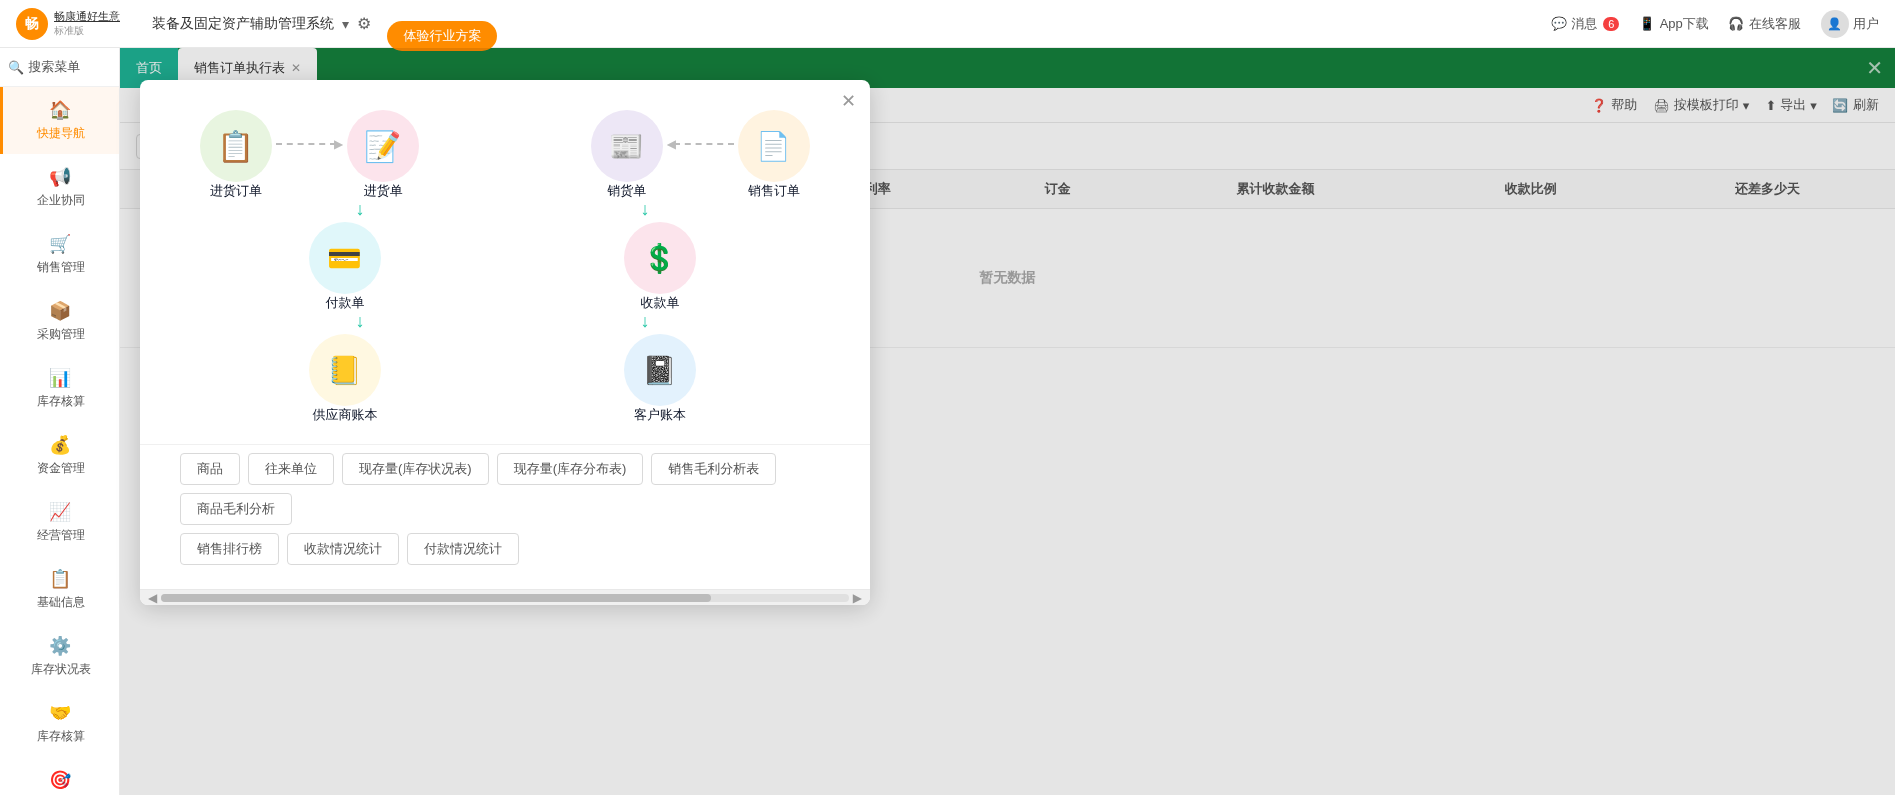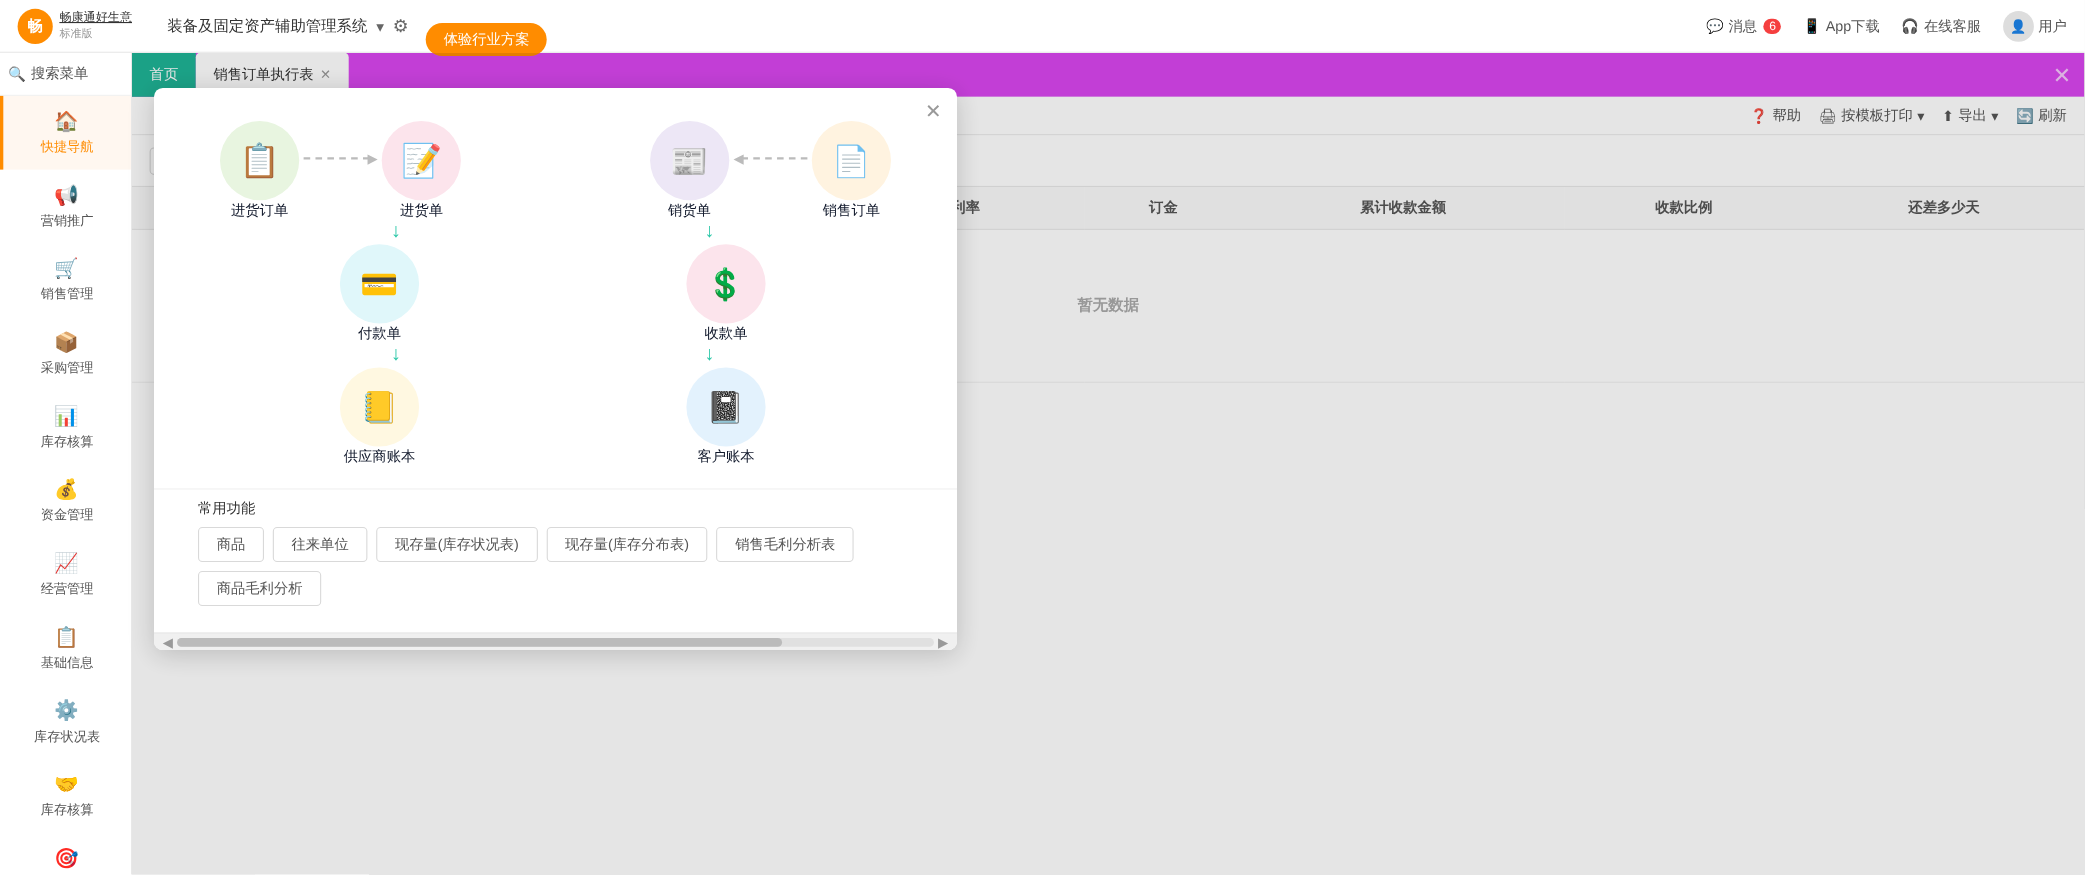--- a/index.html
+++ b/index.html
@@ -131,21 +131,21 @@
     
     .content-area {
       flex: 1;
       display: flex;
       flex-direction: column;
       overflow: hidden;
     }
 
     
     .tab-bar {
-      background: #d946ef;
+      background: #15803d;
       display: flex;
       align-items: center;
       height: 40px;
       padding: 0 0 0 0;
     }
     .tab-item {
       padding: 0 16px;
       height: 40px;
       display: flex; align-items: center;
       cursor: pointer;
@@ -424,21 +424,21 @@
       <span>🔍</span>
       <span>搜索菜单</span>
     </div>
 
     <div class="sidebar-item active">
       <span class="icon">🏠</span>
       <span>快捷导航</span>
     </div>
     <div class="sidebar-item">
       <span class="icon">📢</span>
-      <span>营销推广</span>
+      <span>企业协同</span>
     </div>
     <div class="sidebar-item">
       <span class="icon">🛒</span>
       <span>销售管理</span>
     </div>
     <div class="sidebar-item">
       <span class="icon">📦</span>
       <span>采购管理</span>
     </div>
     <div class="sidebar-item">
@@ -647,29 +647,33 @@
           <div class="flow-circle" style="background:#e3f2fd;">
             <span style="font-size:28px; color:#1565c0;">📓</span>
           </div>
           <span class="flow-label">客户账本</span>
         </div>
       </div>
     </div>
   </div>
 
   <div class="common-func">
-    <div class="common-func-title">常用功能</div>
     <div class="func-buttons">
       <button class="func-btn">商品</button>
       <button class="func-btn">往来单位</button>
       <button class="func-btn">现存量(库存状况表)</button>
       <button class="func-btn">现存量(库存分布表)</button>
       <button class="func-btn">销售毛利分析表</button>
       <button class="func-btn">商品毛利分析</button>
     </div>
+    <div class="func-buttons">
+      <button class="func-btn">销售排行榜</button>
+      <button class="func-btn">收款情况统计</button>
+      <button class="func-btn">付款情况统计</button>
+    </div>
   </div>
 
   <div class="scroll-bar-area">
     <span class="scroll-arrow">◀</span>
     <div class="scroll-track">
       <div class="scroll-thumb"></div>
     </div>
     <span class="scroll-arrow">▶</span>
   </div>
 </div>

